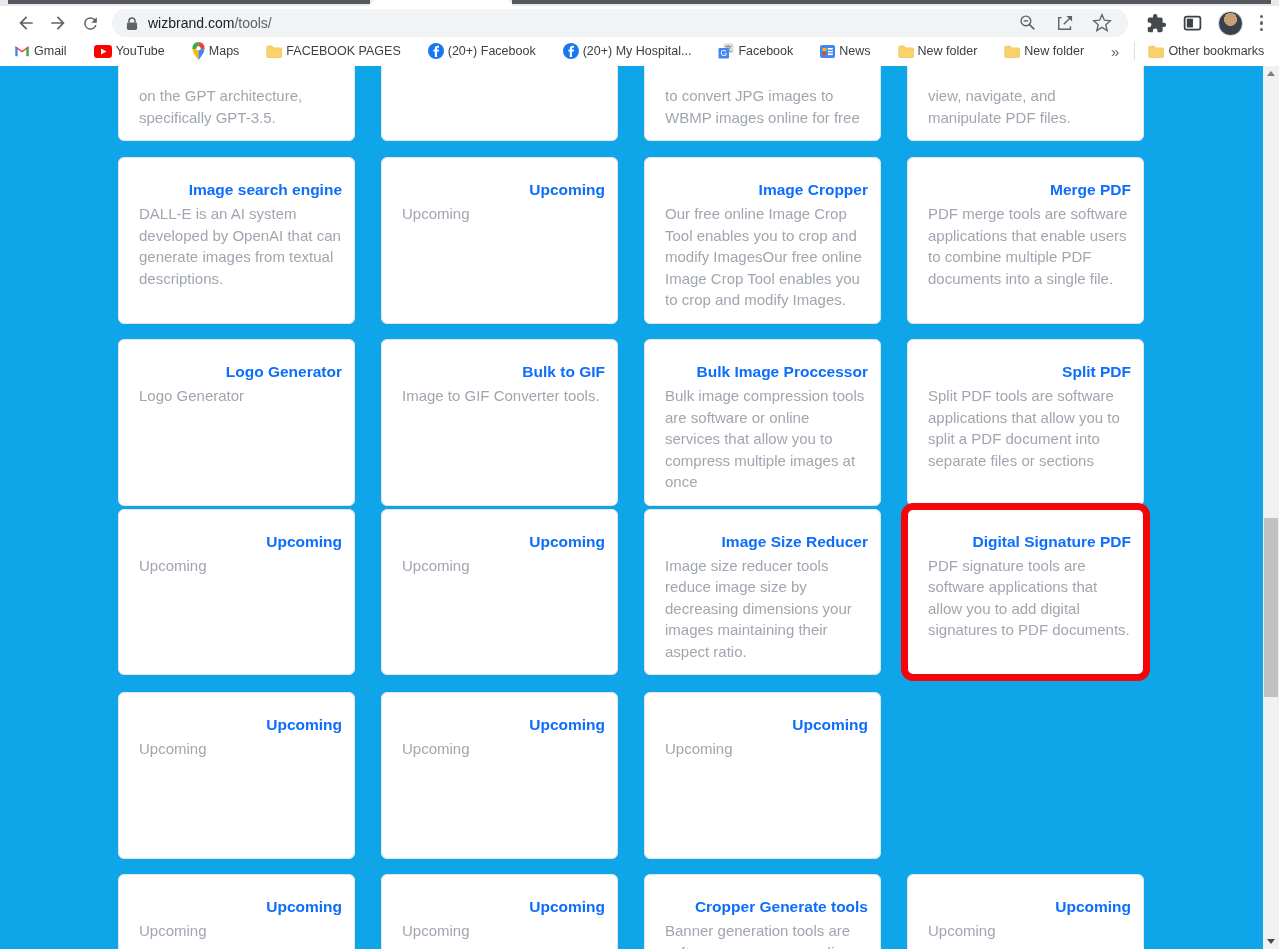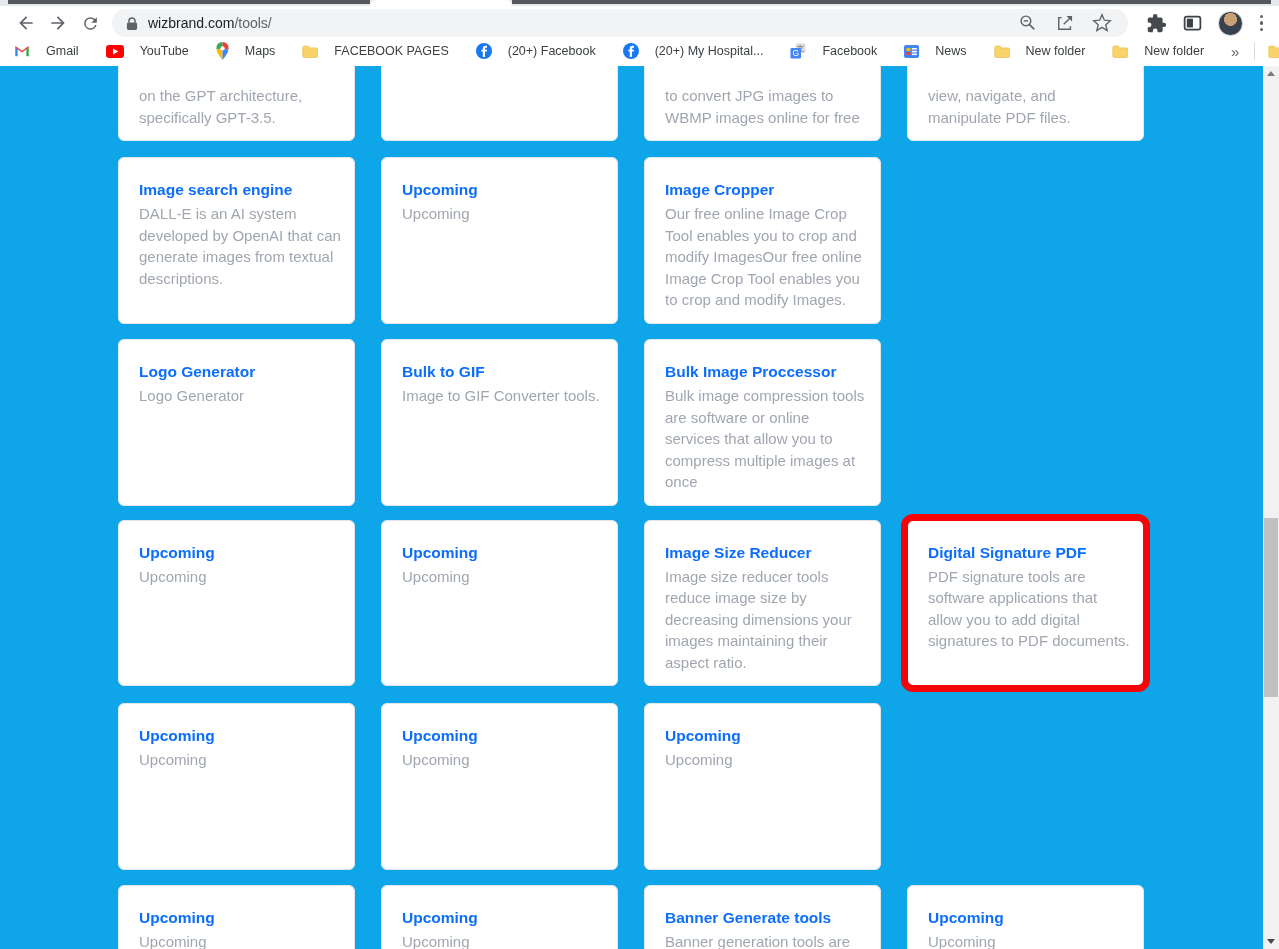--- a/index.html
+++ b/index.html
@@ -27,38 +27,38 @@
   .omni-ic { display:flex; align-items:center; margin-left:17px; flex:0 0 auto; }
   .toolbar-right { display:flex; align-items:center; gap:15px; padding:0 4px 0 8px; flex:0 0 auto; }
   .avatar { width:25px; height:25px; border-radius:50%;
     background: radial-gradient(circle at 50% 32%, #c99f74 0 33%, #37424c 34% 100%);
     border:1px solid #cfd3d7; }
   .dots { display:flex; flex-direction:column; gap:3px; padding:2px; }
   .dots i { width:3.5px; height:3.5px; border-radius:50%; background:#5f6368; }
 
   
   .bookmarks { height:26px; background:#fff; display:flex; align-items:center; padding:0 18px 4px 14px; font-size:12.5px; color:#3c4043; }
-  .bm { display:flex; align-items:center; gap:16px; margin-right:27px; white-space:nowrap; cursor:default; }
+  .bm { display:flex; align-items:center; gap:4px; margin-right:27px; white-space:nowrap; cursor:default; }
   .bm svg, .bm .ic { flex:0 0 auto; display:block; }
   .bm-right { margin-left:auto; display:flex; align-items:center; }
   .chev { color:#5f6368; font-size:15px; margin-right:15px; line-height:1; }
   .vdiv { width:1px; height:18px; background:#dadce0; margin-right:13px; }
 
   
   .content { position:relative; height:883px; background:#0ea5e9; overflow:hidden; }
   .grid { margin:-121px 0 0 118px; width:1026px; }
   .grid-row { display:flex; gap:26px; align-items:stretch; }
   .r0 { min-height:190px; margin-bottom:16px; }
   .r1 { min-height:167px; margin-bottom:15px; }
-  .r2 { min-height:145px; margin-bottom:14px; }
+  .r2 { min-height:145px; margin-bottom:3px; }
   .r3 { min-height:143px; margin-bottom:17px; }
   .r4 { min-height:167px; margin-bottom:15px; }
   .r5 { min-height:190px; }
   .card { width:237px; background:#fff; border:1px solid #e2e6ea; border-radius:6px; padding:22px 12px 12px 20px; }
-  .card-title { display:block; color:#0d6efd; font-weight:700; font-size:15.5px; line-height:19px; margin:0 0 4px 0; text-decoration:none; cursor:pointer; }
+  .card-title { display:block; color:#0d6efd; font-weight:700; font-size:15.5px; line-height:19px; margin:0 0 4px 0; text-decoration:none; cursor:pointer;text-align:right; }
   .card-body { color:#a0a6af; font-size:15px; line-height:21.5px; }
   .r0 .card-body { margin-top:117px; }
   .highlight { outline:7px solid #f50507; outline-offset:-1px; }
 
   
   .scrollbar { position:absolute; top:0; right:0; width:16px; height:883px; background:#f1f1f1; }
   .sb-thumb { position:absolute; left:1px; width:14px; top:452px; height:179px; background:#c1c1c1; }
   .sb-up, .sb-down { position:absolute; left:0; width:16px; height:15px; display:flex; align-items:center; justify-content:center; }
   .sb-up { top:0; } .sb-down { bottom:0; }
   .tri-up { width:0; height:0; border-left:4px solid transparent; border-right:4px solid transparent; border-bottom:5px solid #7d7d7d; }
@@ -259,34 +259,42 @@
           <div class="card-body">DALL-E is an AI system developed by OpenAI that can generate images from textual descriptions.</div>
         </div>
         <div class="card">
           <a class="card-title">Upcoming</a>
           <div class="card-body">Upcoming</div>
         </div>
         <div class="card">
           <a class="card-title">Image Cropper</a>
           <div class="card-body">Our free online Image Crop Tool enables you to crop and modify ImagesOur free online Image Crop Tool enables you to crop and modify Images.</div>
         </div>
+        <div class="card">
+          <a class="card-title">Merge PDF</a>
+          <div class="card-body">PDF merge tools are software applications that enable users to combine multiple PDF documents into a single file.</div>
+        </div>
       </div>
 
       <div class="grid-row r2">
         <div class="card">
           <a class="card-title">Logo Generator</a>
           <div class="card-body">Logo Generator</div>
         </div>
         <div class="card">
           <a class="card-title">Bulk to GIF</a>
           <div class="card-body">Image to GIF Converter tools.</div>
         </div>
         <div class="card">
           <a class="card-title">Bulk Image Proccessor</a>
           <div class="card-body">Bulk image compression tools are software or online services that allow you to compress multiple images at once</div>
+        </div>
+        <div class="card">
+          <a class="card-title">Split PDF</a>
+          <div class="card-body">Split PDF tools are software applications that allow you to split a PDF document into separate files or sections</div>
         </div>
       </div>
 
       <div class="grid-row r3">
         <div class="card">
           <a class="card-title">Upcoming</a>
           <div class="card-body">Upcoming</div>
         </div>
         <div class="card">
           <a class="card-title">Upcoming</a>
@@ -320,21 +328,21 @@
       <div class="grid-row r5">
         <div class="card">
           <a class="card-title">Upcoming</a>
           <div class="card-body">Upcoming</div>
         </div>
         <div class="card">
           <a class="card-title">Upcoming</a>
           <div class="card-body">Upcoming</div>
         </div>
         <div class="card">
-          <a class="card-title">Banner Generate tools</a>
+          <a class="card-title">Cropper Generate tools</a>
           <div class="card-body">Banner generation tools are software programs or online platforms that allow users to create custom banners for</div>
         </div>
         <div class="card">
           <a class="card-title">Upcoming</a>
           <div class="card-body">Upcoming</div>
         </div>
       </div>
 
     </div>
 

